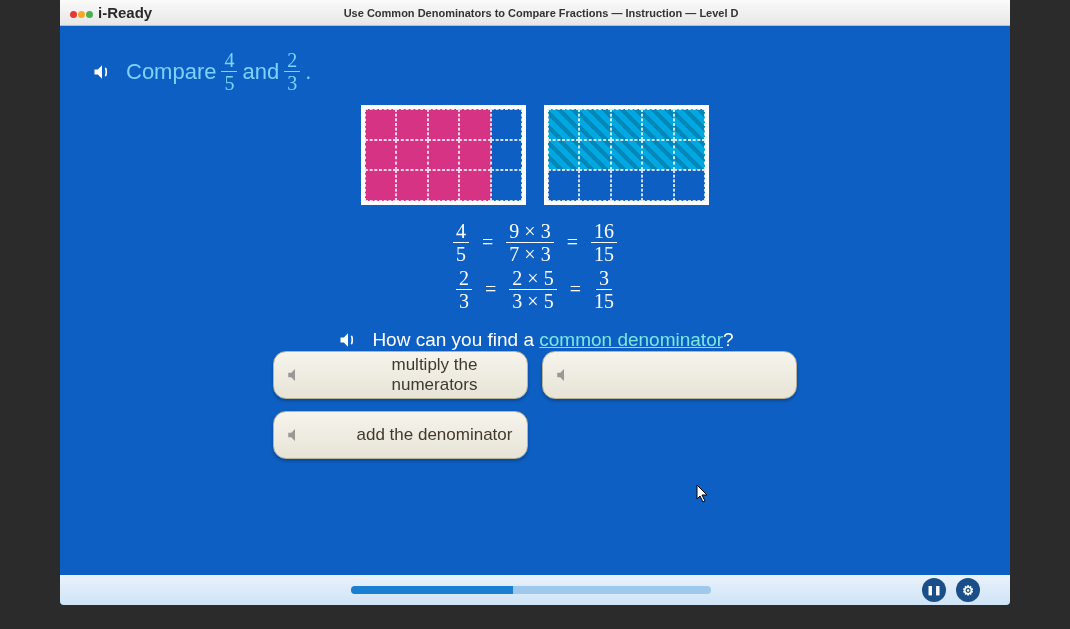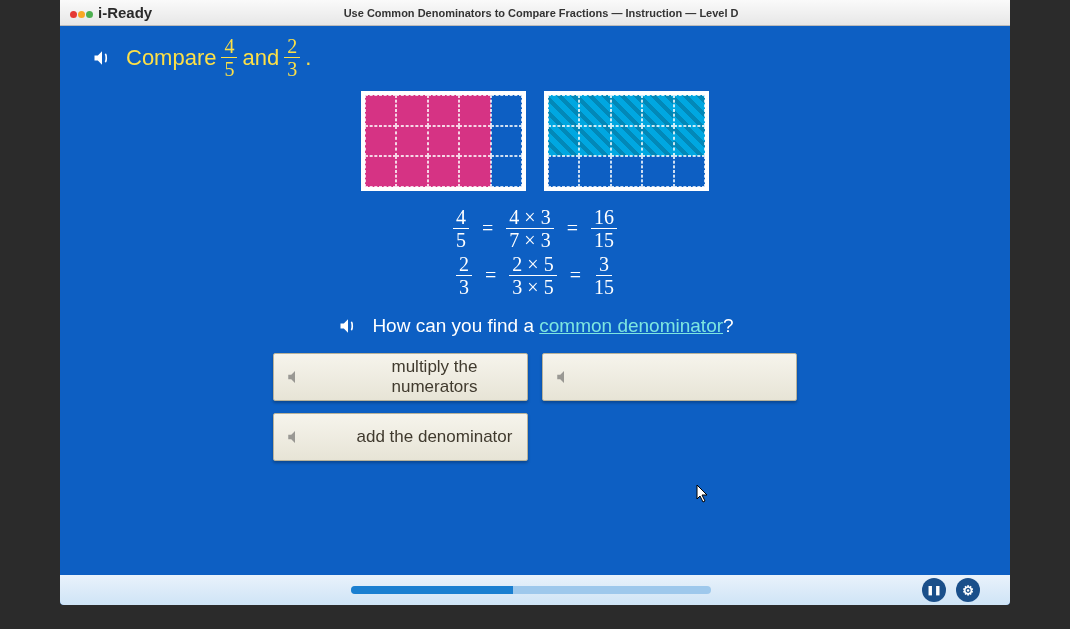--- a/index.html
+++ b/index.html
@@ -4,41 +4,41 @@
 <style>
 * { margin:0; padding:0; box-sizing:border-box; }
 body { width:1070px; height:629px; background:#000; font-family:Arial, Helvetica, sans-serif; overflow:hidden; }
 .outer { width:1070px; height:629px; background:#2b2b2b; display:flex; align-items:flex-start; justify-content:center; padding:0 60px 30px 60px; }
 .screen { width:950px; height:605px; background:#0d5fc3; position:relative; border-radius:0 0 4px 4px; overflow:hidden; }
 .topbar { height:26px; background:linear-gradient(#fafafa,#e7e7e7); border-bottom:1px solid #bbb; display:flex; align-items:center; padding:12px 10px; font-size:13px; color:#333; }
 .logo { display:flex; align-items:center; font-weight:bold; font-size:15px; color:#2a2a2a; }
 .logo-dots { margin-right:4px; }
 .logo-dots span{ display:inline-block; width:7px; height:7px; border-radius:50%; margin-right:1px;}
 .ttext { flex:1; text-align:center; font-weight:bold; color:#333; font-size:11px;}
-.prompt-row { display:flex; align-items:center; padding:10px 30px 4px 30px; color:#fde047; font-size:22px; }
+.prompt-row { display:flex; align-items:center; padding:24px 30px 4px 30px; color:#7dd3fc; font-size:22px; }
 .snd { display:inline-flex; width:24px; height:22px; margin-right:12px; align-items:center; justify-content:center; cursor:pointer;}
 .snd svg { width:20px; height:20px; }
 .frac { display:inline-flex; flex-direction:column; align-items:center; font-family:"Times New Roman",serif; font-size:20px; line-height:1; margin:0 5px; vertical-align:middle;}
 .frac .n { border-bottom:1.5px solid currentColor; padding:0 3px 1px 3px;}
 .frac .d { padding-top:1px;}
 .content { display:flex; flex-direction:column; align-items:center; padding-top:8px;}
 .models { display:flex; gap:18px; margin-bottom:12px;}
 .model { width:165px; height:100px; border:4px solid #fff; background:#0d5fc3; display:grid; }
 .m1 { grid-template-columns:repeat(5,1fr); grid-template-rows:repeat(3,1fr);}
 .m2 { grid-template-columns:repeat(5,1fr); grid-template-rows:repeat(3,1fr);}
 .cell { border:1px dashed rgba(255,255,255,0.8);}
 .fill-p { background:#d63384;}
 .fill-b { background:repeating-linear-gradient(45deg,#00a7e1,#00a7e1 6px,#0288b8 6px,#0288b8 10px); }
 .eqs { color:#fff; font-family:"Times New Roman",serif; font-size:20px; text-align:center; margin-bottom:14px;}
 .eqrow { display:flex; align-items:center; justify-content:center; gap:8px; margin:4px 0;}
 .eq { font-size:20px; }
-.qrow { display:flex; align-items:center; justify-content:space-between; color:#fff; font-size:19px; margin-bottom:16px; gap:0;}
+.qrow { display:flex; align-items:center; justify-content:space-between; color:#fff; font-size:19px; gap:0;}
 .link { color:#7de6e0; text-decoration:underline; cursor:pointer;}
 .answers { display:grid; grid-template-columns:255px 255px; grid-template-rows:48px 48px; gap:12px 14px; }
-.ans { background:linear-gradient(#f6f4ec,#e7e4d6); border:1px solid #b8b29a; border-radius:2px; display:flex; align-items:center; padding:0 10px; font-size:17px; color:#403a2e; cursor:pointer; box-shadow:0 2px 3px rgba(0,0,0,0.25);gap:32px;}
+.ans { background:linear-gradient(#f6f4ec,#e7e4d6); border:1px solid #b8b29a; border-radius:13px; display:flex; align-items:center; padding:0 10px; font-size:17px; color:#403a2e; cursor:pointer; box-shadow:0 2px 3px rgba(0,0,0,0.25);gap:32px;}
 .ans .asnd { width:22px; height:22px; margin-right:14px; opacity:.55; display:flex; align-items:center; justify-content:center;}
 .ans .asnd svg{width:18px;height:18px;}
 .ans .lbl{ flex:1; text-align:center;}
 .bottombar { position:absolute; bottom:0; left:0; right:0; height:30px; background:linear-gradient(#e9f2fb,#cfe4f6); display:flex; align-items:center; justify-content:space-between; padding:0 30px;}
 .progress { flex:1; display:flex; justify-content:center;}
 .progress-track { width:360px; height:8px; background:#9ec8ec; border-radius:4px; overflow:hidden;}
 .progress-fill { height:100%; width:45%; background:#1a7fd1;}
 .circ { width:24px; height:24px; border-radius:50%; background:#1a4f8a; color:#fff; display:flex; align-items:center; justify-content:center; font-weight:bold; font-size:13px; margin-left:10px; cursor:pointer;}
 .cursor{ position:absolute; left:635px; top:484px; width:16px; height:20px; pointer-events:none;}
 .cursor svg{ width:16px; height:20px; fill:#fff; stroke:#000; stroke-width:1;}
@@ -119,21 +119,21 @@
     </div>
 
     <div class="eqs">
       <div class="eqrow">
         <span class="frac">
               <span class="n">4</span>
               <span class="d">5</span>
             </span>
         <span class="eq">=</span>
         <span class="frac">
-              <span class="n">4 × 3</span>
+              <span class="n">9 × 3</span>
               <span class="d">7 × 3</span>
             </span>
         <span class="eq">=</span>
         <span class="frac">
               <span class="n">16</span>
               <span class="d">15</span>
             </span>
       </div>
       <div class="eqrow">
         <span class="frac">

